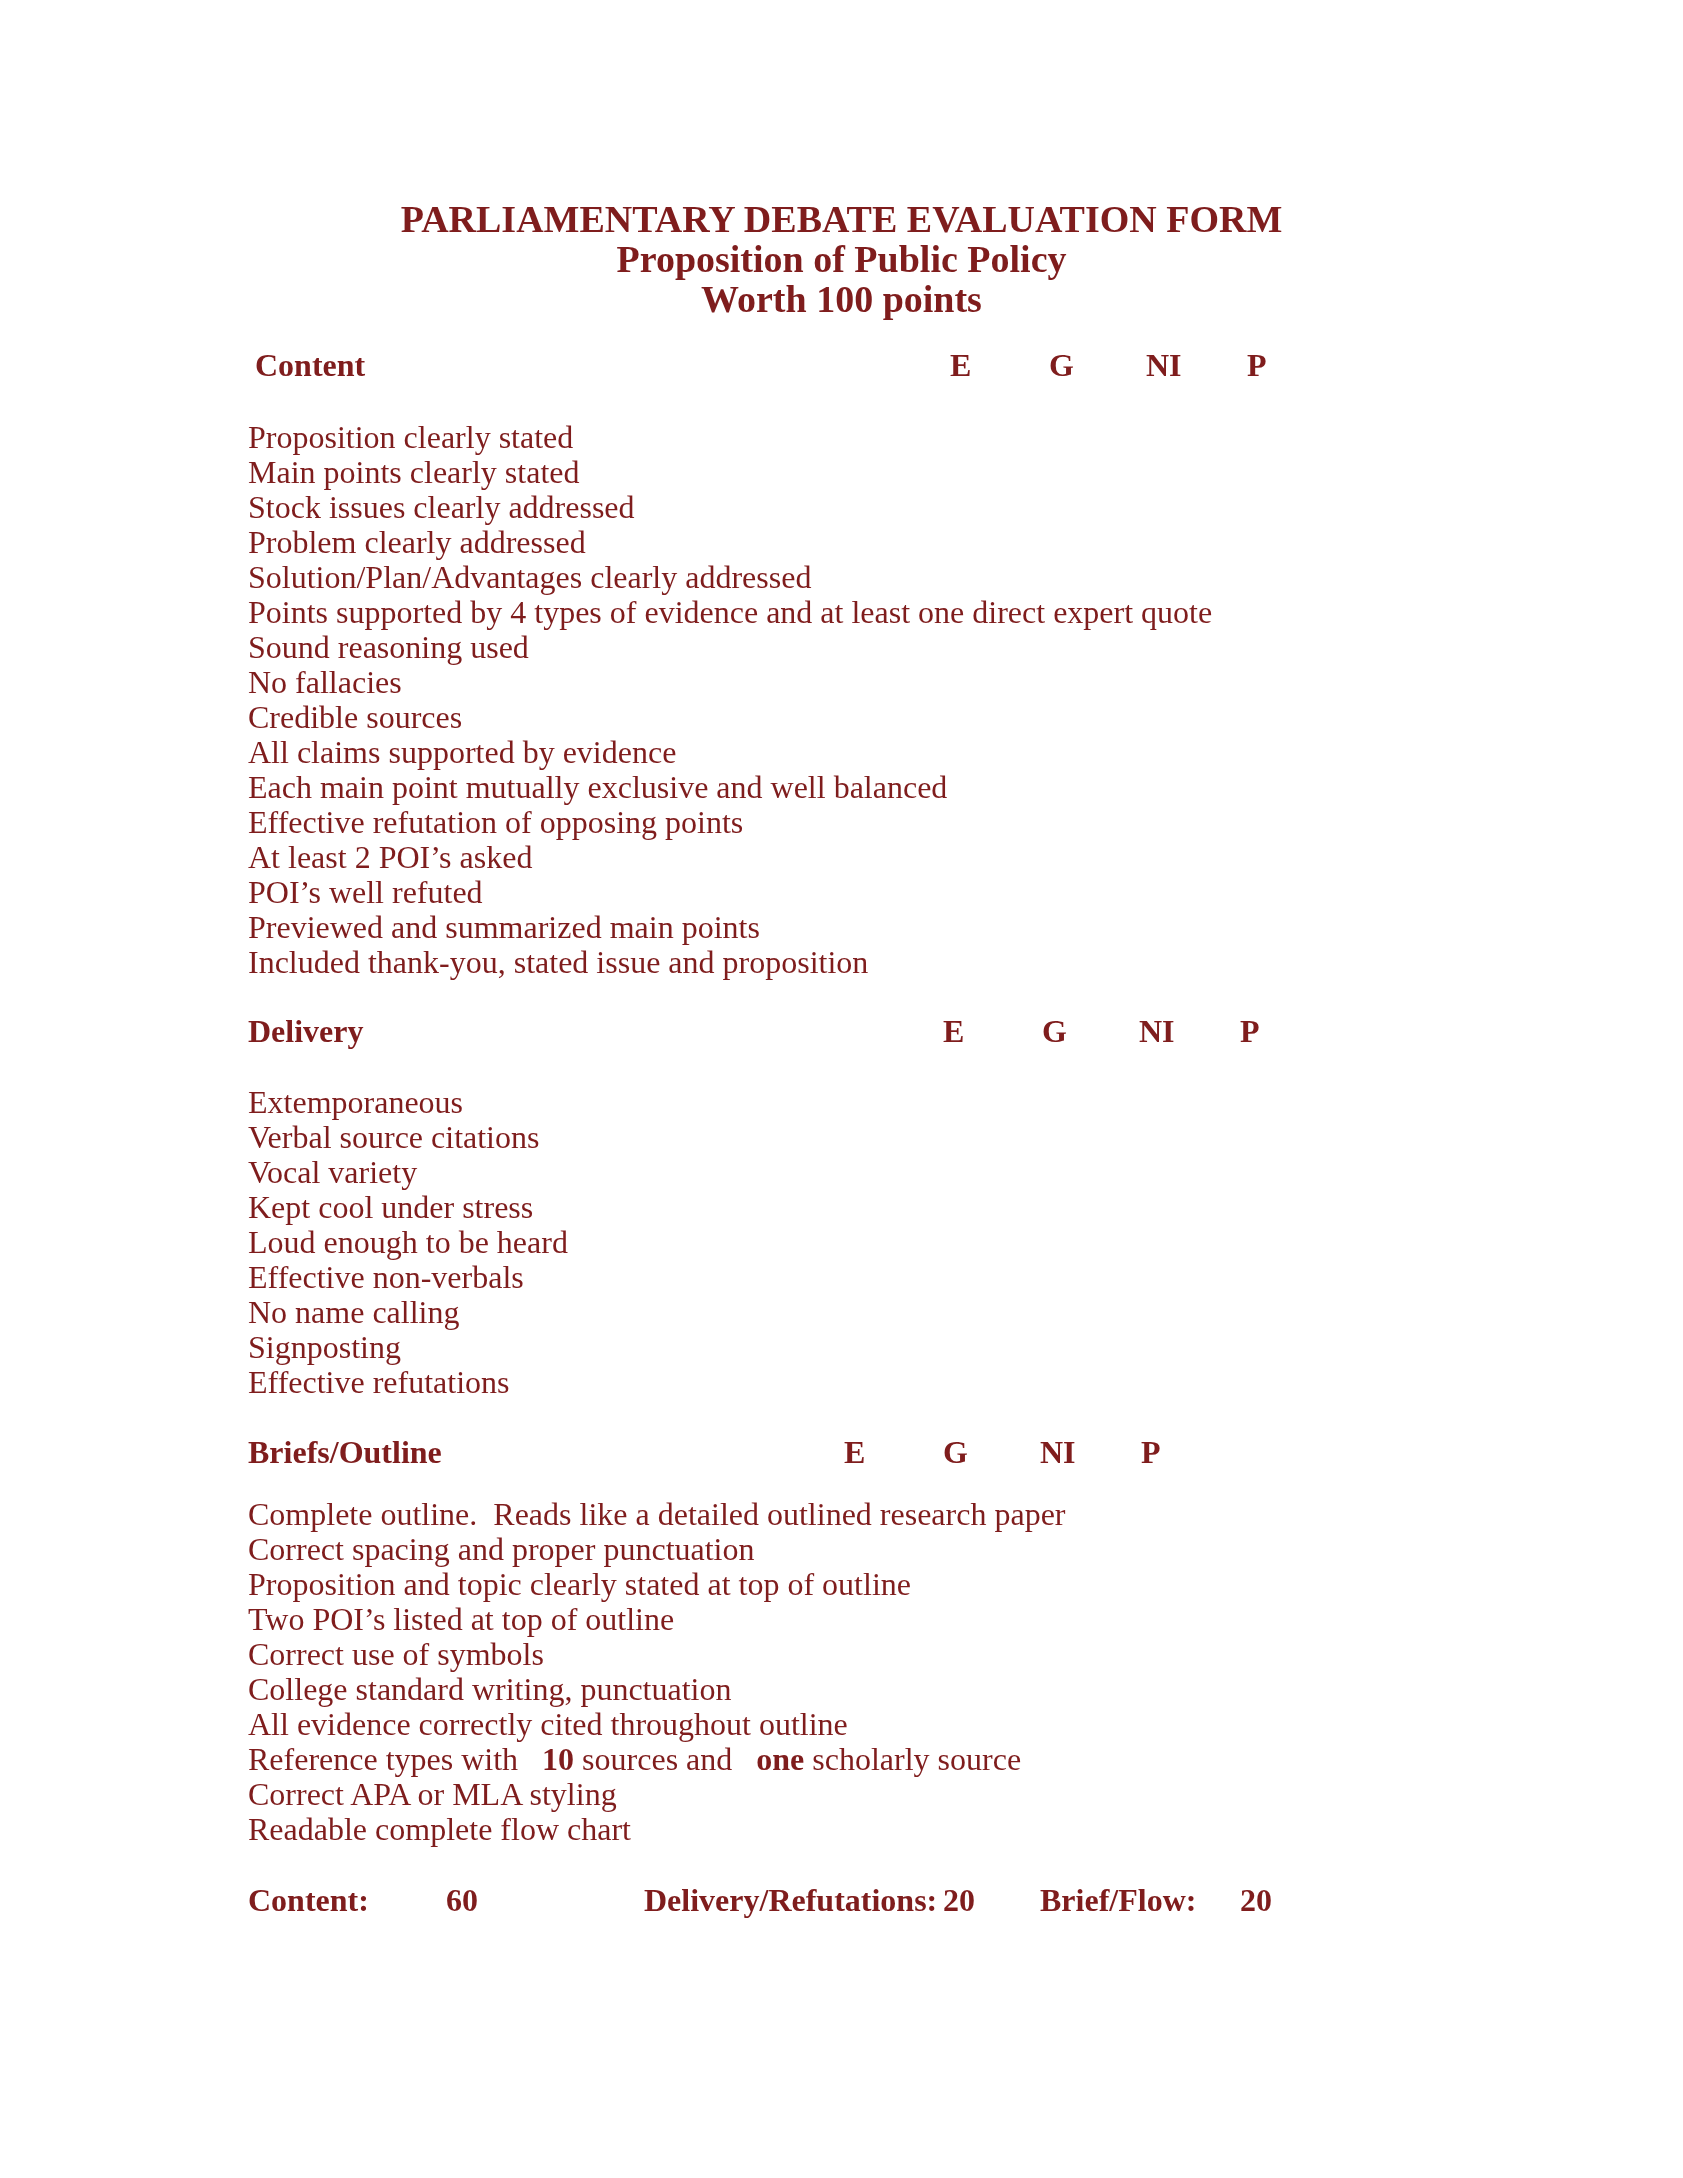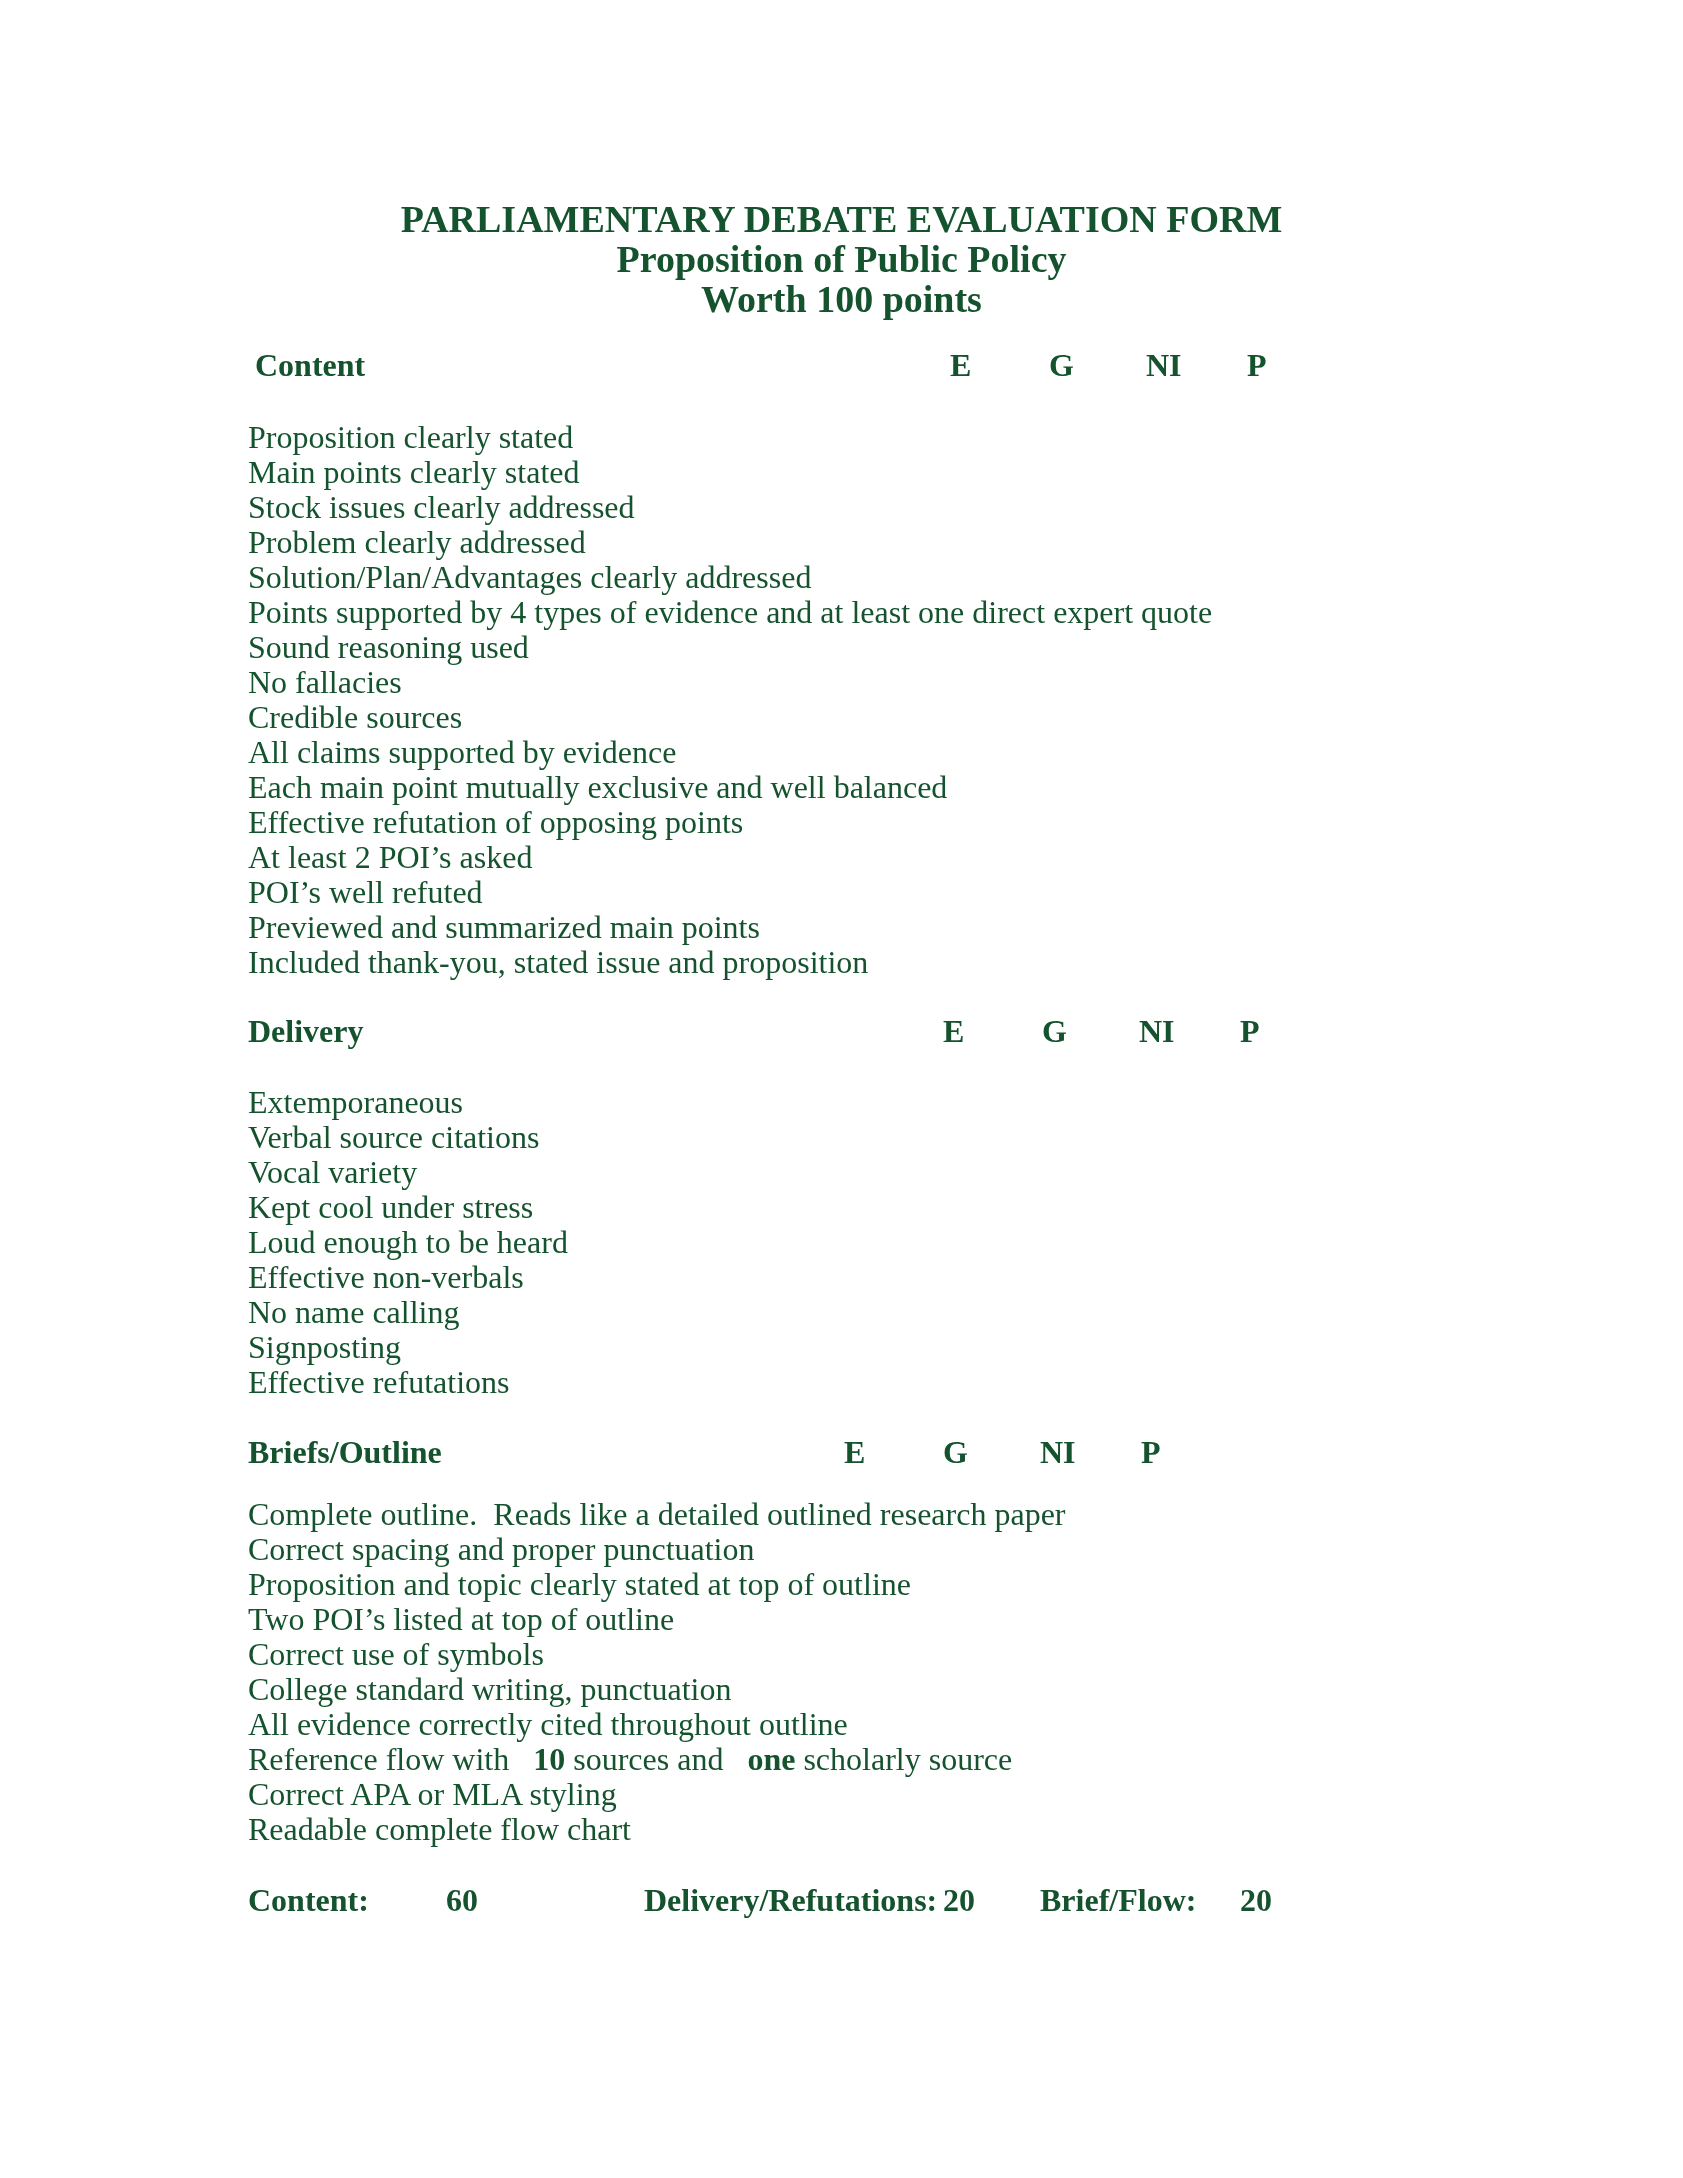--- a/index.html
+++ b/index.html
@@ -1,21 +1,21 @@
 <!DOCTYPE html>
 <html><head>
 <meta charset="utf-8">
 <style>
   html, body { margin: 0; padding: 0; background: #e6e6e6; }
   .page {
     position: relative;
     width: 1683px;
     height: 2178px;
     background: #ffffff;
-    color: #14532d;
+    color: #7f1d1d;
     font-family: "Liberation Serif", serif;
     overflow: hidden;
   }
   .title-block {
     position: absolute;
     top: 199px;
     left: 0;
     width: 1683px;
     text-align: center;
     font-weight: bold;
@@ -141,21 +141,21 @@
   </div>
 
   <div class="items items-briefs">
       <div>Complete outline.&nbsp; Reads like a detailed outlined research paper</div>
       <div>Correct spacing and proper punctuation</div>
       <div>Proposition and topic clearly stated at top of outline</div>
       <div>Two POI’s listed at top of outline</div>
       <div>Correct use of symbols</div>
       <div>College standard writing, punctuation</div>
       <div>All evidence correctly cited throughout outline</div>
-      <div><span>Reference flow with </span><span class="b">10</span><span> sources and </span><span class="b">one</span><span> scholarly source</span></div>
+      <div><span>Reference types with </span><span class="b">10</span><span> sources and </span><span class="b">one</span><span> scholarly source</span></div>
       <div>Correct APA or MLA styling</div>
       <div>Readable complete flow chart</div>
     </div>
 
   <div class="footer-row">
     <span class="fl0">Content:</span>
     <span class="fv0">60</span>
     <span class="fl1">Delivery/Refutations:</span>
     <span class="fv1">20</span>
     <span class="fl2">Brief/Flow:</span>

